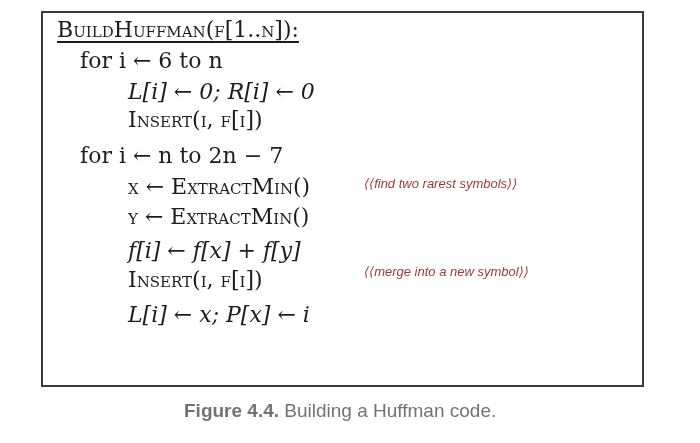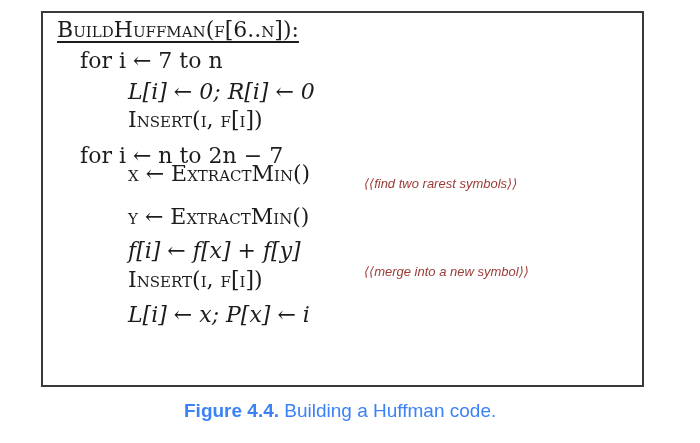--- a/index.html
+++ b/index.html
@@ -14,36 +14,36 @@
   }
   .it { font-style:italic; }
   .sc { font-variant:small-caps; }
   .title { text-decoration:underline; text-underline-offset:4px; text-decoration-thickness:1.5px; }
   .comment {
     position:absolute; font-family:"Liberation Sans","DejaVu Sans",sans-serif;
     font-style:italic; font-size:13px; color:#9b3b37; white-space:nowrap; line-height:1;
   }
   .caption {
     position:absolute; left:184px; top:400px;
-    font-family:"Liberation Sans","DejaVu Sans",sans-serif; font-size:19px; color:#3b82f6; white-space:nowrap;
+    font-family:"Liberation Sans","DejaVu Sans",sans-serif; font-size:19px; color:#737373; white-space:nowrap;
   }
   .caption b { font-weight:bold; }
 </style>
 </head>
 <body>
 
 <div class="box">
-  <div class="line title sc" style="left:14px;top:6px;">BuildHuffman(f[6..n]):</div>
+  <div class="line title sc" style="left:14px;top:6px;">BuildHuffman(f[1..n]):</div>
 
-  <div class="line" style="left:37px;top:37px;">for i ← 7 to n</div>
+  <div class="line" style="left:37px;top:37px;">for i ← 6 to n</div>
   <div class="line it" style="left:85px;top:68px;">L[i] ← 0;  R[i] ← 0</div>
   <div class="line sc" style="left:85px;top:96px;">Insert(i, f[i])</div>
 
   <div class="line" style="left:37px;top:132px;">for i ← n to 2n − 7</div>
-  <div class="line sc" style="left:85px;top:150px;text-align:center;">x ← ExtractMin()</div>
+  <div class="line sc" style="left:85px;top:163px;text-align:center;">x ← ExtractMin()</div>
   <div class="comment" style="left:321px;top:164px;">⟨⟨find two rarest symbols⟩⟩</div>
   <div class="line it" style="left:85px;top:227px;">f[i] ← f[x] + f[y]</div>
 
   <div class="line sc" style="left:85px;top:193px;">y ← ExtractMin()</div>
   <div class="comment" style="left:321px;top:228px;margin-top:24px;">⟨⟨merge into a new symbol⟩⟩</div>
   <div class="line sc" style="left:85px;top:256px;">Insert(i, f[i])</div>
 
   <div class="line it" style="left:85px;top:291px;">L[i] ← x;  P[x] ← i</div>
 
 </div>

